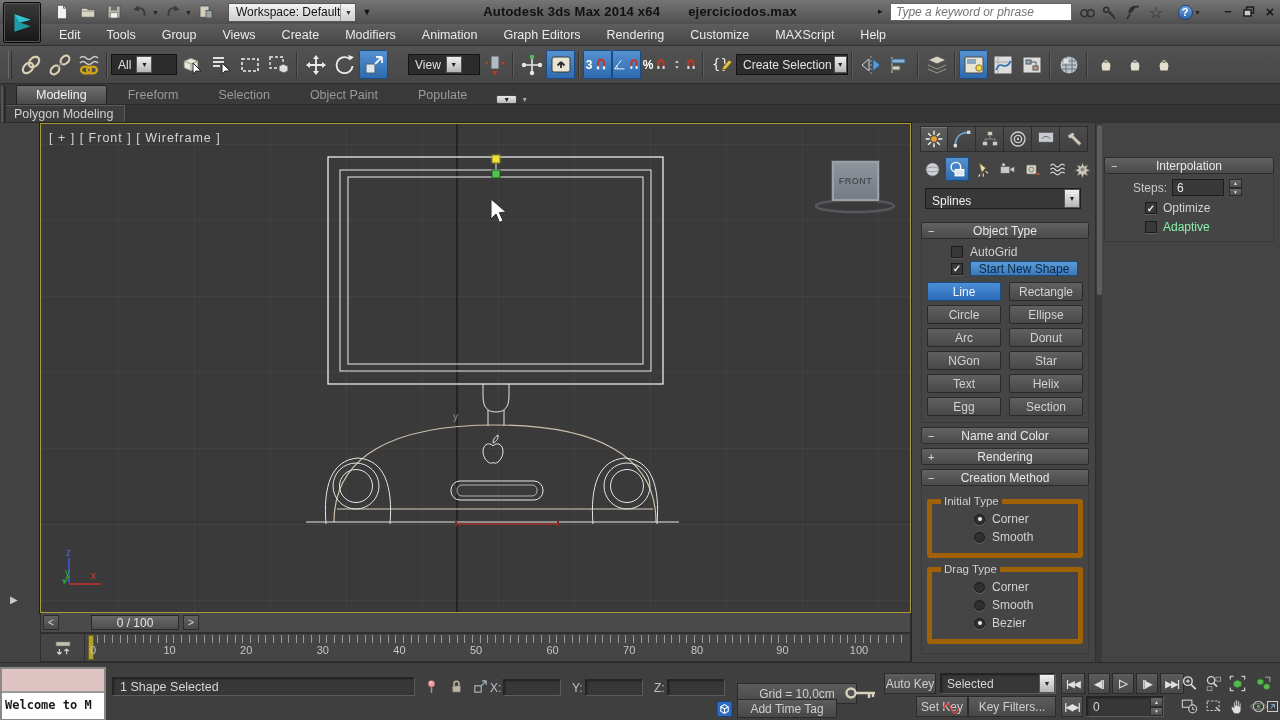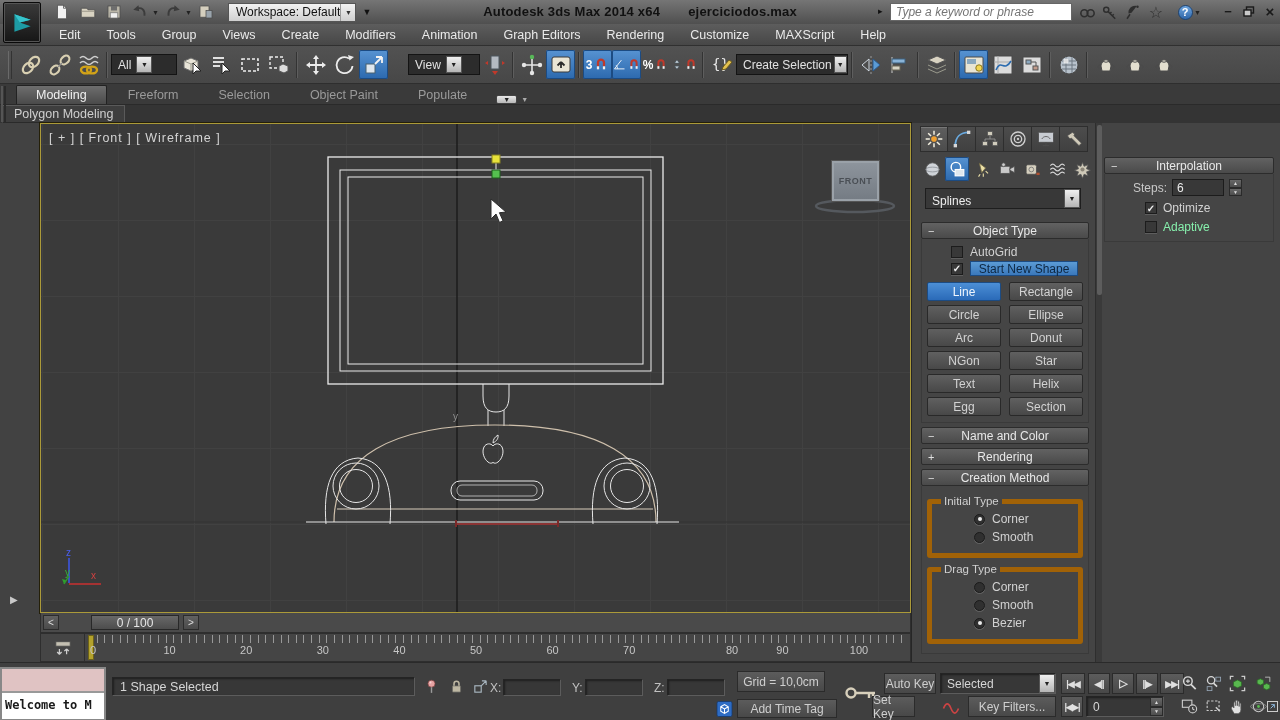--- a/index.html
+++ b/index.html
@@ -794,21 +794,21 @@
     <div class="frame-marker"></div>
     <div id="rulerNums">
         <span class="tick-num" style="left: -7px;">0</span>
         <span class="tick-num" style="left: 69.6px;">10</span>
         <span class="tick-num" style="left: 146.2px;">20</span>
         <span class="tick-num" style="left: 222.8px;">30</span>
         <span class="tick-num" style="left: 299.4px;">40</span>
         <span class="tick-num" style="left: 376px;">50</span>
         <span class="tick-num" style="left: 452.6px;">60</span>
         <span class="tick-num" style="left: 529.2px;">70</span>
-        <span class="tick-num" style="left: 632px;">80</span>
+        <span class="tick-num" style="left: 597px;">80</span>
         <span class="tick-num" style="left: 682.4px;">90</span>
         <span class="tick-num" style="left: 759px;">100</span>
       </div>
   </div>
 </div>
 
 <div class="cpanel">
   <div class="cp-tabs">
     <div class="cp-tab on">
         <svg width="20" height="20">
@@ -1024,35 +1024,35 @@
   <div class="coord-field sunk" style="left:503px"><span></span></div>
   <span class="coord-label" style="left:572px">Y:</span>
   <div class="coord-field sunk" style="left:585px"><span></span></div>
   <span class="coord-label" style="left:654px">Z:</span>
   <div class="coord-field sunk" style="left:667px"><span></span></div>
   <div class="sb-ic" style="left:713px;top:36px;width:22px">
       <svg width="19" height="18">
         <use href="#i-bluecube"></use>
       </svg>
     </div>
-  <div class="raise abs" style="left:737px;top:8px;width:88px;height:21px">
+  <div class="raise abs" style="left:737px;top:20px;width:120px;height:21px">
       <span>Grid = 10,0cm</span>
     </div>
   <div class="raise abs" style="left:737px;top:36px;width:100px;height:19px">
       <span>Add Time Tag</span>
     </div>
   <div class="abs" style="left:842px;top:8px;width:38px;height:44px;display:flex;align-items:center;justify-content:center">
       <svg width="34" height="20">
         <use href="#i-keybig"></use>
       </svg>
     </div>
   <div class="raise abs" style="left:884px;top:10px;width:52px;height:21px">
       <span>Auto Key</span>
     </div>
-  <div class="raise abs" style="left:872px;top:33px;width:43px;height:21px">
+  <div class="raise abs" style="left:916px;top:33px;width:52px;height:21px">
       <span>Set Key</span>
     </div>
   <div class="sunk abs" style="left:940px;top:10px;width:116px;height:21px;display:flex;align-items:center;padding-left:6px">
       <span>Selected</span>
       <span class="da" style="margin-left:auto;height:19px">▼</span>
     </div>
   <div class="sb-ic" style="left:938px;top:33px;width:26px">
       <svg width="20" height="20">
         <use href="#i-tangent"></use>
       </svg>

